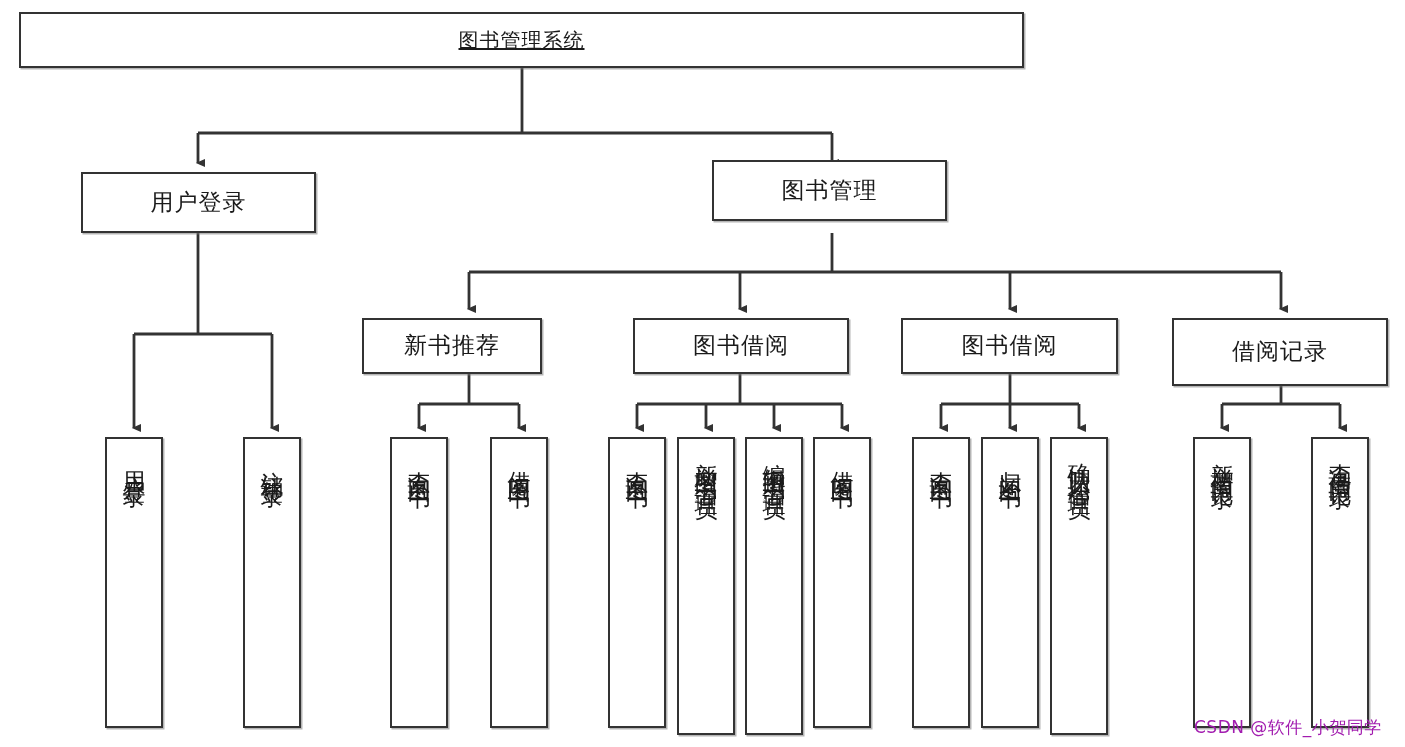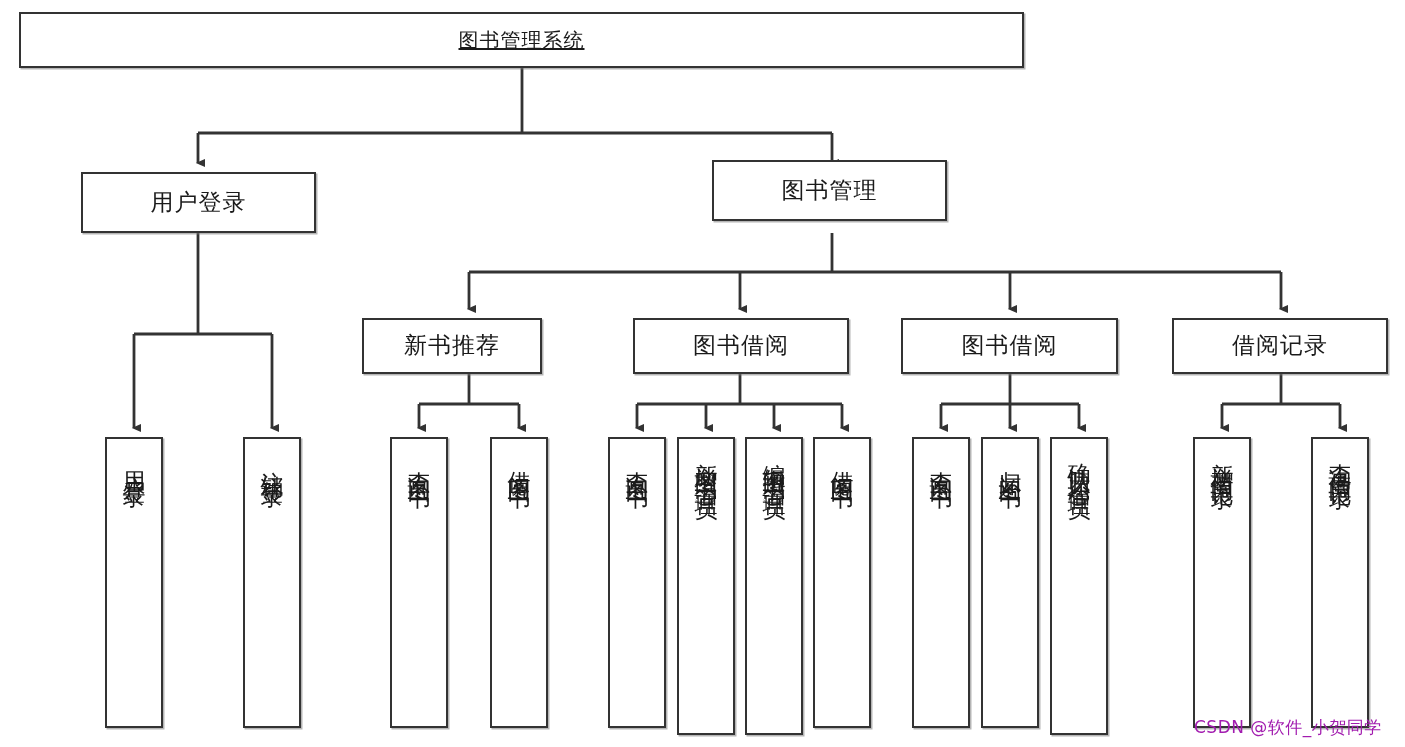--- a/index.html
+++ b/index.html
@@ -137,21 +137,21 @@
 
   <div class="node" style="left:362px; top:318px; width:180px; height:56px;">
     <span class="node-label">新书推荐</span>
   </div>
   <div class="node" style="left:633px; top:318px; width:216px; height:56px;">
     <span class="node-label">图书借阅</span>
   </div>
   <div class="node" style="left:901px; top:318px; width:217px; height:56px;">
     <span class="node-label">图书借阅</span>
   </div>
-  <div class="node" style="left:1172px; top:318px; width:216px; height:56px;">
+  <div class="node" style="left:1172px; top:318px; width:216px; height:68px;">
     <span class="node-label">借阅记录</span>
   </div>
 
   <div class="node leaf" style="left:105px; top:437px; width:58px; height:291px;">
     <span class="node-label">用户登录</span>
   </div>
   <div class="node leaf" style="left:243px; top:437px; width:58px; height:291px;">
     <span class="node-label">注销登录</span>
   </div>
 

